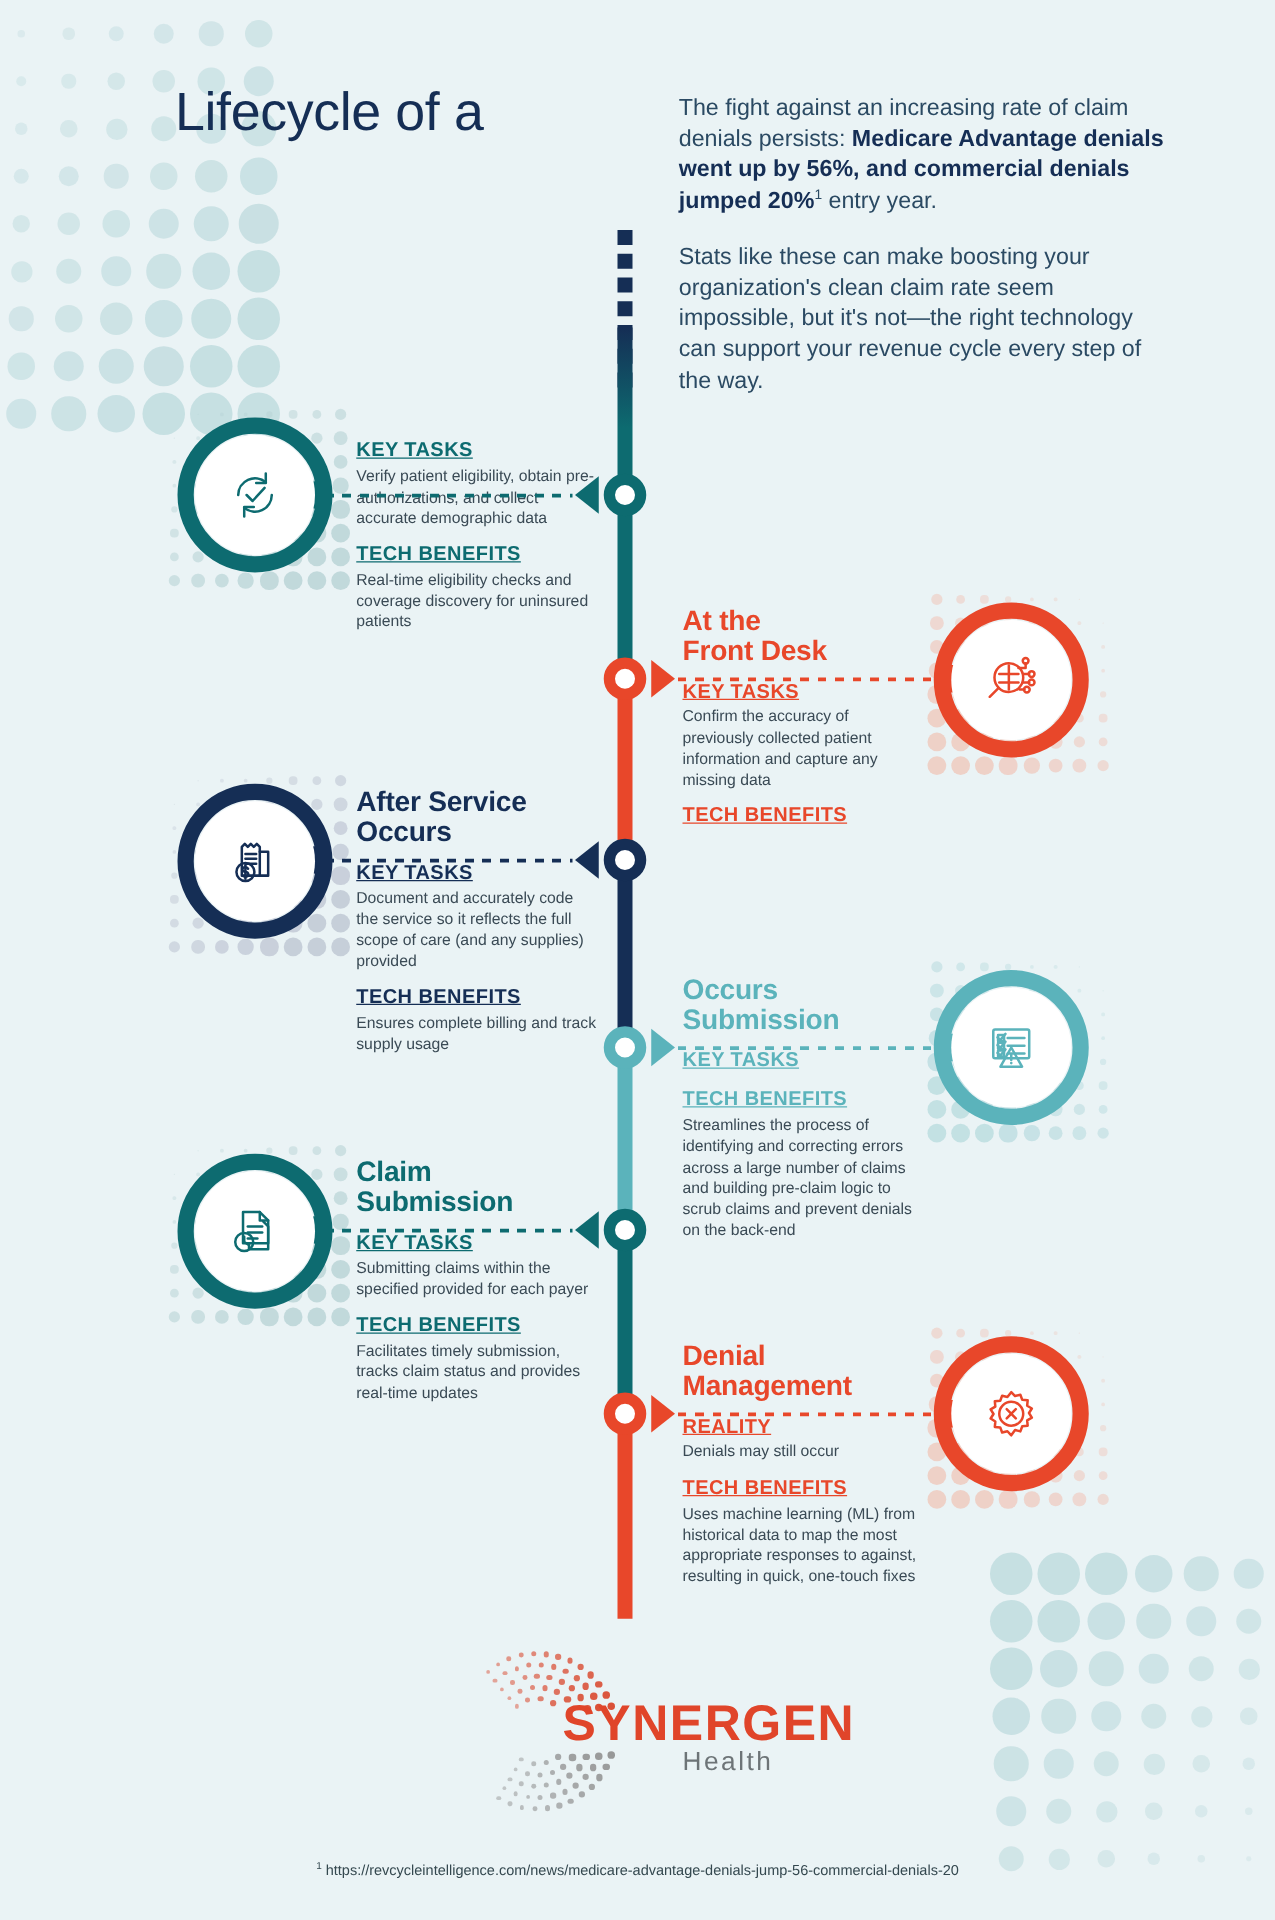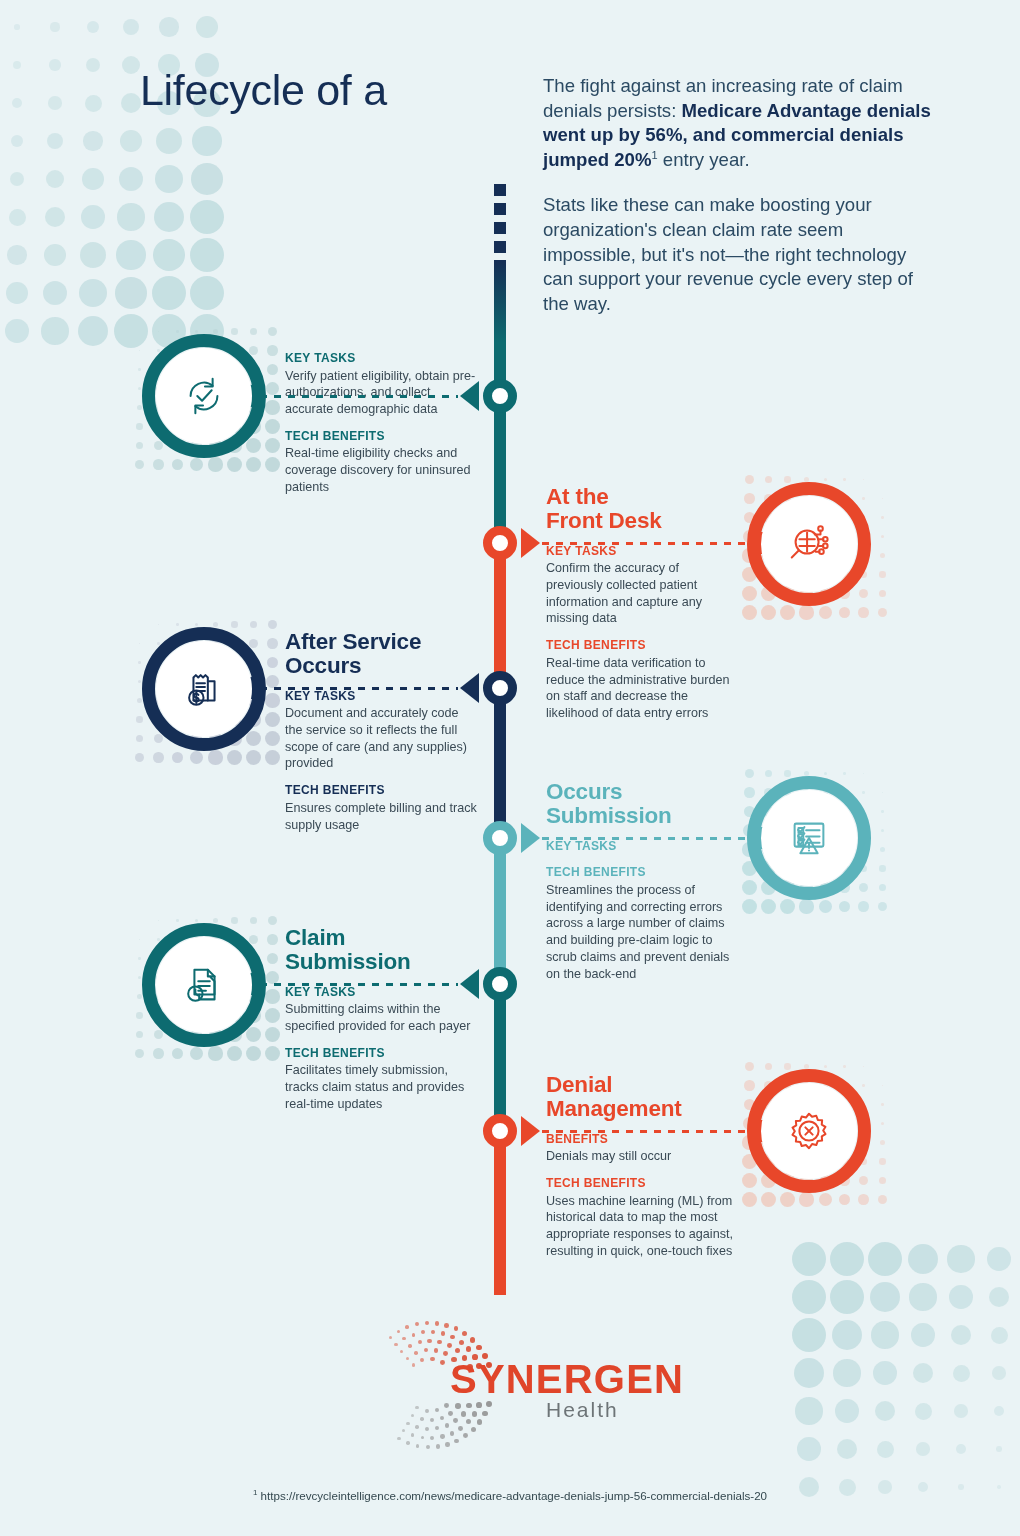--- a/index.html
+++ b/index.html
@@ -55,21 +55,21 @@
   .med-ring{position:absolute;inset:-14px;border-radius:50%;box-sizing:border-box;z-index:-2;}
   .medallion svg{width:46px;height:46px;}
   
   .nub{position:absolute;width:16px;height:22px;border-radius:4px;z-index:6;}
 
   
   .panel{position:absolute;width:192px;}
   .step-title{font-size:22.5px;font-weight:700;line-height:1.06;letter-spacing:-0.2px;margin-bottom:6px;}
   .sec{margin-top:11px;}
   .sec:first-of-type{margin-top:13px;}
-  .sec-label{font-size:12px;font-weight:700;letter-spacing:.35px;line-height:1.3;}
+  .sec-label{font-size:16px;font-weight:700;letter-spacing:.35px;line-height:1.3;text-decoration:underline;}
   .sec-body{font-size:12.6px;line-height:1.33;color:#3a4a55;margin-top:1px;}
 
   
   #logo{position:absolute;left:358px;top:1326px;width:300px;height:118px;}
   #logo .word{position:absolute;left:92px;top:31px;font-size:40px;font-weight:700;color:#e0452a;letter-spacing:1.2px;}
   #logo .sub{position:absolute;left:188px;top:72px;font-size:21px;font-weight:400;color:#6d7477;letter-spacing:2px;}
   #logo .swirl span{position:absolute;border-radius:50%;}
 
   
   #footnote{position:absolute;left:0;top:1488px;width:1020px;text-align:center;
@@ -393,21 +393,20 @@
       <div class="step-title" style="color:#e8472a;">
         <div>At the</div>
         <div>Front Desk</div>
       </div>
       <div class="sec">
         <div class="sec-label" style="color:#e8472a;">KEY TASKS</div>
         <div class="sec-body">Confirm the accuracy of previously collected patient information and capture any missing data</div>
       </div>
         <div class="sec">
         <div class="sec-label" style="color:#e8472a;">TECH BENEFITS</div>
-        <div class="sec-body">Real-time data verification to reduce the administrative burden on staff and decrease the likelihood of data entry errors</div>
       </div>
     </div>
       <div class="node" style="top:671px;border-color:#152e55;"></div>
       <div class="arrow left" style="top:673px;left:460px;border-right-color:#152e55;"></div>
       <div class="connector" style="left:260px;top:687px;width:198px;background:repeating-linear-gradient(90deg,#152e55 0 7px,transparent 7px 14px);"></div>
       <div class="dotfield" id="stepdots-2" style="left:130px;top:615px;width:150px;height:150px;">
         <span style="left:27.857142857142858px;top:8.857142857142858px;width:1.2857142857142856px;height:1.2857142857142856px;background:#b9c0cf;opacity:0.26"></span>
         <span style="left:46.214285714285715px;top:8.214285714285715px;width:2.571428571428571px;height:2.571428571428571px;background:#b9c0cf;opacity:0.31"></span>
         <span style="left:64.57142857142857px;top:7.571428571428571px;width:3.8571428571428568px;height:3.8571428571428568px;background:#b9c0cf;opacity:0.35"></span>
         <span style="left:82.92857142857143px;top:6.928571428571429px;width:5.142857142857142px;height:5.142857142857142px;background:#b9c0cf;opacity:0.39"></span>
@@ -772,21 +771,21 @@
         <line fill="none" stroke="#e8472a" stroke-width="2.1" stroke-linecap="round" stroke-linejoin="round" x1="20.2" y1="20.2" x2="27.8" y2="27.8"></line>
         <line fill="none" stroke="#e8472a" stroke-width="2.1" stroke-linecap="round" stroke-linejoin="round" x1="27.8" y1="20.2" x2="20.2" y2="27.8"></line>
       </svg>
     </div>
       <div class="panel" style="left:546px;top:1073px;">
       <div class="step-title" style="color:#e8472a;">
         <div>Denial</div>
         <div>Management</div>
       </div>
       <div class="sec">
-        <div class="sec-label" style="color:#e8472a;">BENEFITS</div>
+        <div class="sec-label" style="color:#e8472a;">REALITY</div>
         <div class="sec-body">Denials may still occur</div>
       </div>
         <div class="sec">
         <div class="sec-label" style="color:#e8472a;">TECH BENEFITS</div>
         <div class="sec-body">Uses machine learning (ML) from historical data to map the most appropriate responses to against, resulting in quick, one-touch fixes</div>
       </div>
     </div>
     </div>
 
   <div id="logo">

